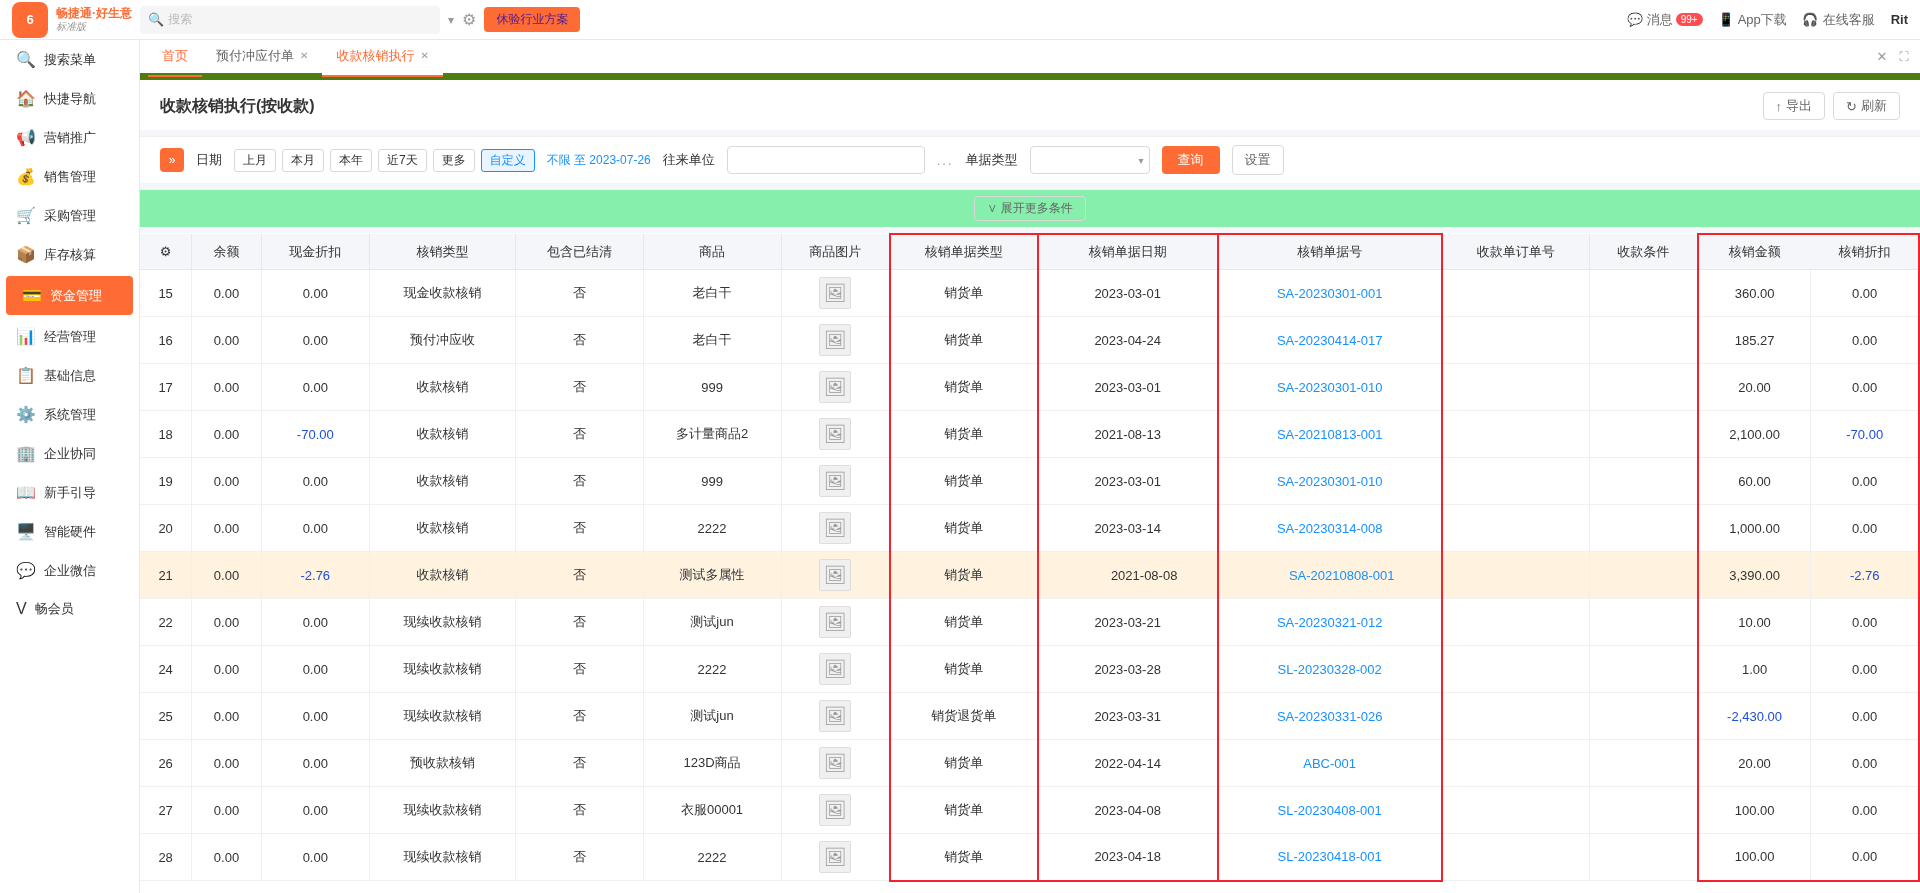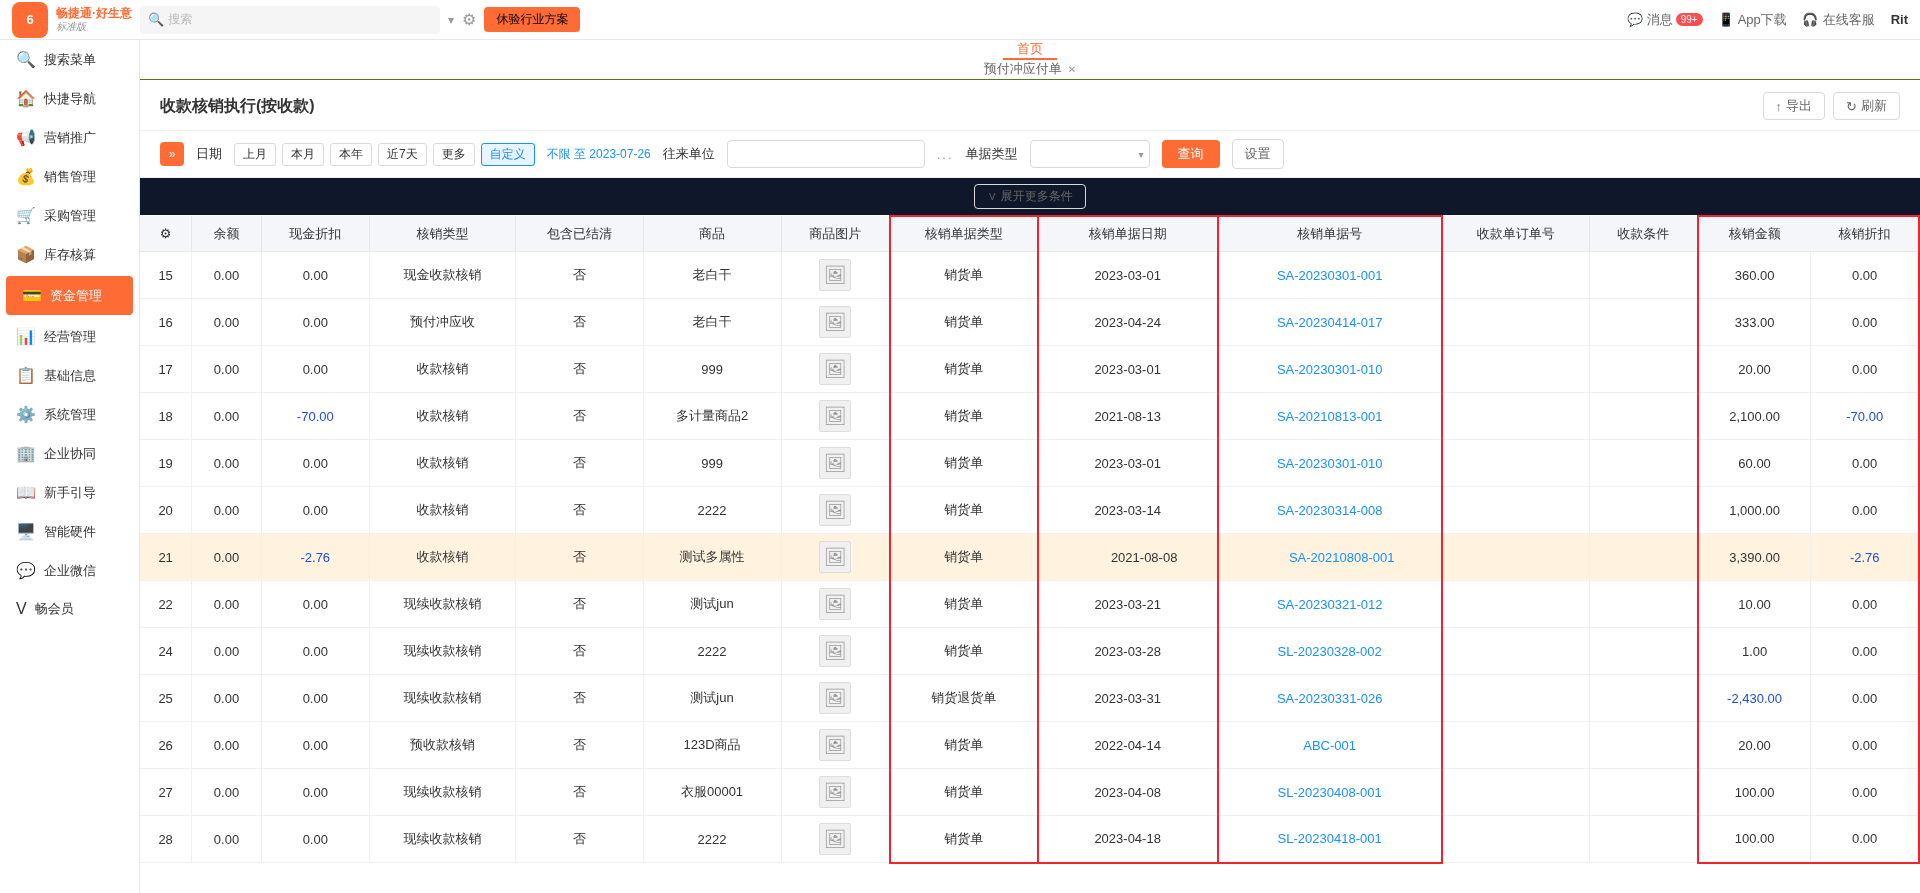--- a/index.html
+++ b/index.html
@@ -28,21 +28,21 @@
       border-radius: 4px;
       height: 28px;
       display: flex; align-items: center;
       padding: 0 8px;
       color: #999;
       font-size: 12px;
       max-width: 300px;
     }
     .top-bar-btn {
       background: #ff6b35;
-      color: #000000;
+      color: #4c1d95;
       border: none;
       border-radius: 4px;
       padding: 4px 12px;
       font-size: 12px;
       cursor: pointer;
     }
     .top-bar-right {
       margin-left: auto;
       display: flex; align-items: center; gap: 16px;
       font-size: 12px; color: #666;
@@ -88,25 +88,24 @@
       flex: 1;
       display: flex;
       flex-direction: column;
       overflow: hidden;
     }
 
     
     .tab-bar {
       height: 40px;
       background: #fff;
-      border-bottom: 1px solid #4d7c0f;
+      border-bottom: 7px solid #4d7c0f;
       display: flex;
       align-items: center;
       padding: 0 8px;
-      flex-direction: column;
     }
     .tab {
       display: flex;
       align-items: center;
       gap: 6px;
       padding: 0 14px;
       height: 40px;
       cursor: pointer;
       color: #666;
       font-size: 13px;
@@ -119,20 +118,21 @@
     .tab-window-btns { display: flex; gap: 6px; align-items: center; }
     .tab-window-btn { width: 16px; height: 16px; display: flex; align-items: center; justify-content: center; cursor: pointer; color: #999; }
 
     
     .page-content {
       flex: 1;
       overflow: hidden;
       display: flex;
       flex-direction: column;
       background: #f5f6fa;
+      gap: 6px;
     }
 
     .page-header {
       background: #fff;
       padding: 12px 20px 10px;
       display: flex;
       align-items: center;
       justify-content: space-between;
     }
     .page-title { font-size: 16px; font-weight: bold; color: #333; }
@@ -457,21 +457,21 @@
         <div class="select-wrapper">
           <select class="filter-select">
             <option value=""></option>
           </select>
           <span class="select-arrow">▾</span>
         </div>
         <button class="btn-query">查询</button>
         <button class="btn-settings">设置</button>
       </div>
 
-      <div class="expand-more-bar" style="background:#0f172a;">
+      <div class="expand-more-bar" style="background:#86efac;">
         <button class="expand-more-btn">∨ 展开更多条件</button>
       </div>
 
       <div class="table-wrapper">
         <table>
           <thead>
             <tr>
               <th>
                 <span>⚙</span>
               </th>
@@ -513,21 +513,21 @@
                 <td>0.00</td>
                 <td>预付冲应收</td>
                 <td>否</td>
                 <td>老白干</td>
                 <td><div class="img-placeholder">🖼</div></td>
                 <td style="border-left: 2px solid rgb(245, 34, 45); border-right: 2px solid rgb(245, 34, 45);">销货单</td>
                 <td style="border-left: 2px solid rgb(245, 34, 45); border-right: 2px solid rgb(245, 34, 45);">2023-04-24</td>
                 <td style="border-left: 2px solid rgb(245, 34, 45); border-right: 2px solid rgb(245, 34, 45);"><a class="link-text" href="#">SA-20230414-017</a></td>
                 <td></td>
                 <td></td>
-                <td style="border-left: 2px solid rgb(245, 34, 45);">333.00</td>
+                <td style="border-left: 2px solid rgb(245, 34, 45);">185.27</td>
                 <td style="border-right: 2px solid rgb(245, 34, 45);">0.00</td>
               </tr>
               <tr>
                 <td>17</td>
                 <td>0.00</td>
                 <td>0.00</td>
                 <td>收款核销</td>
                 <td>否</td>
                 <td>999</td>
                 <td><div class="img-placeholder">🖼</div></td>

